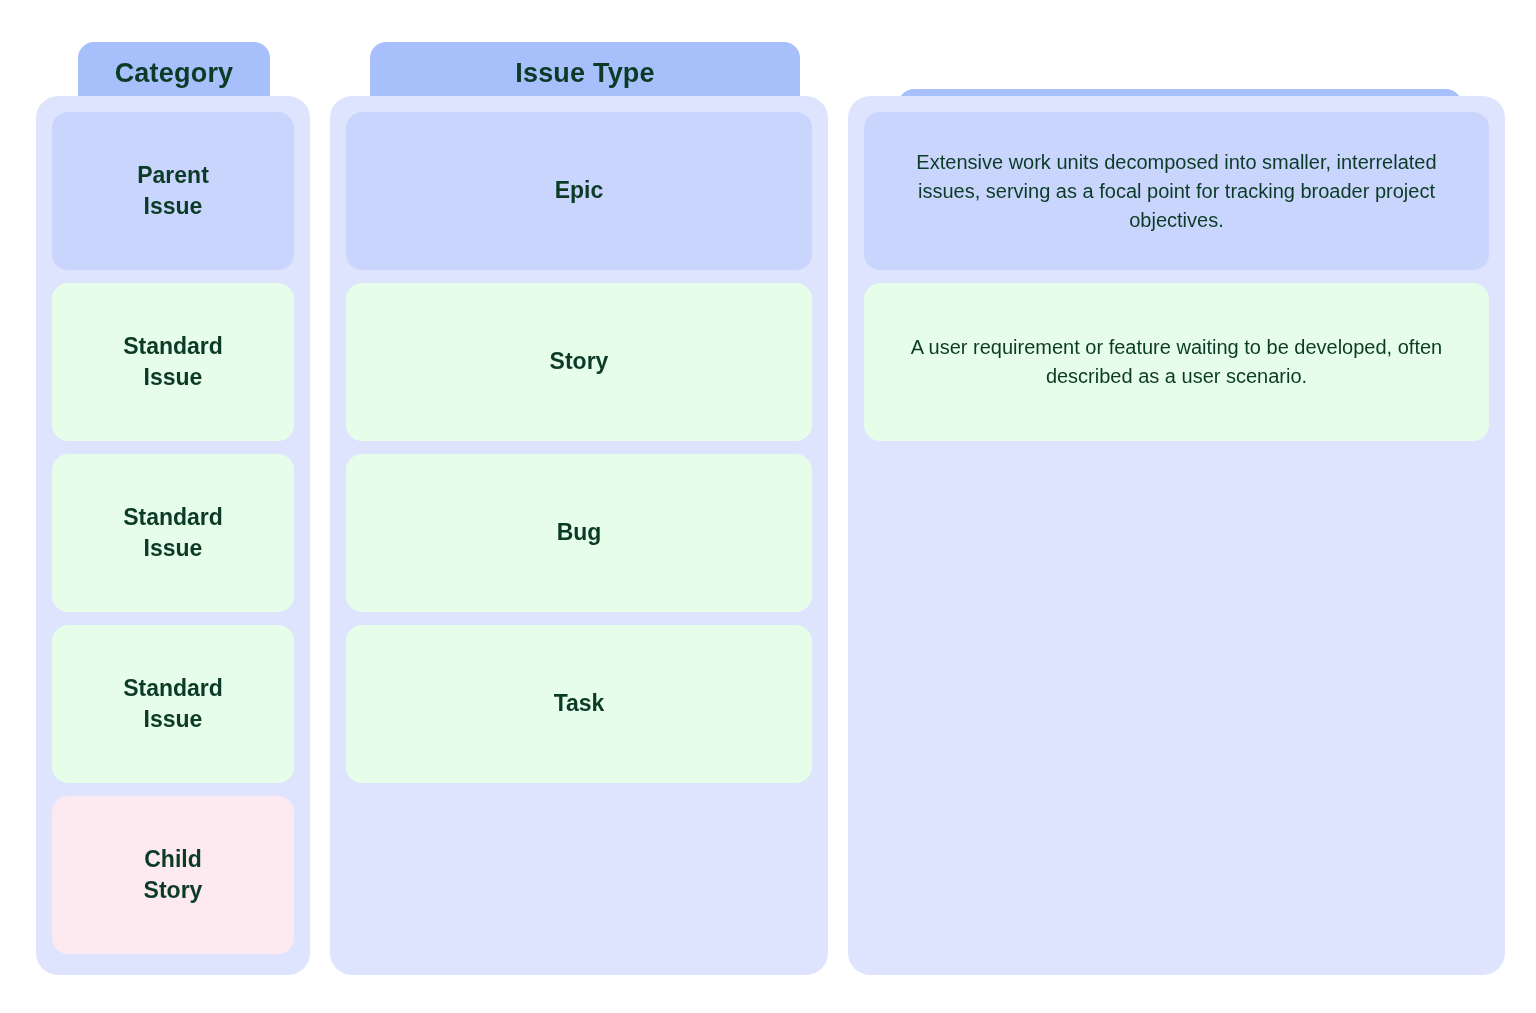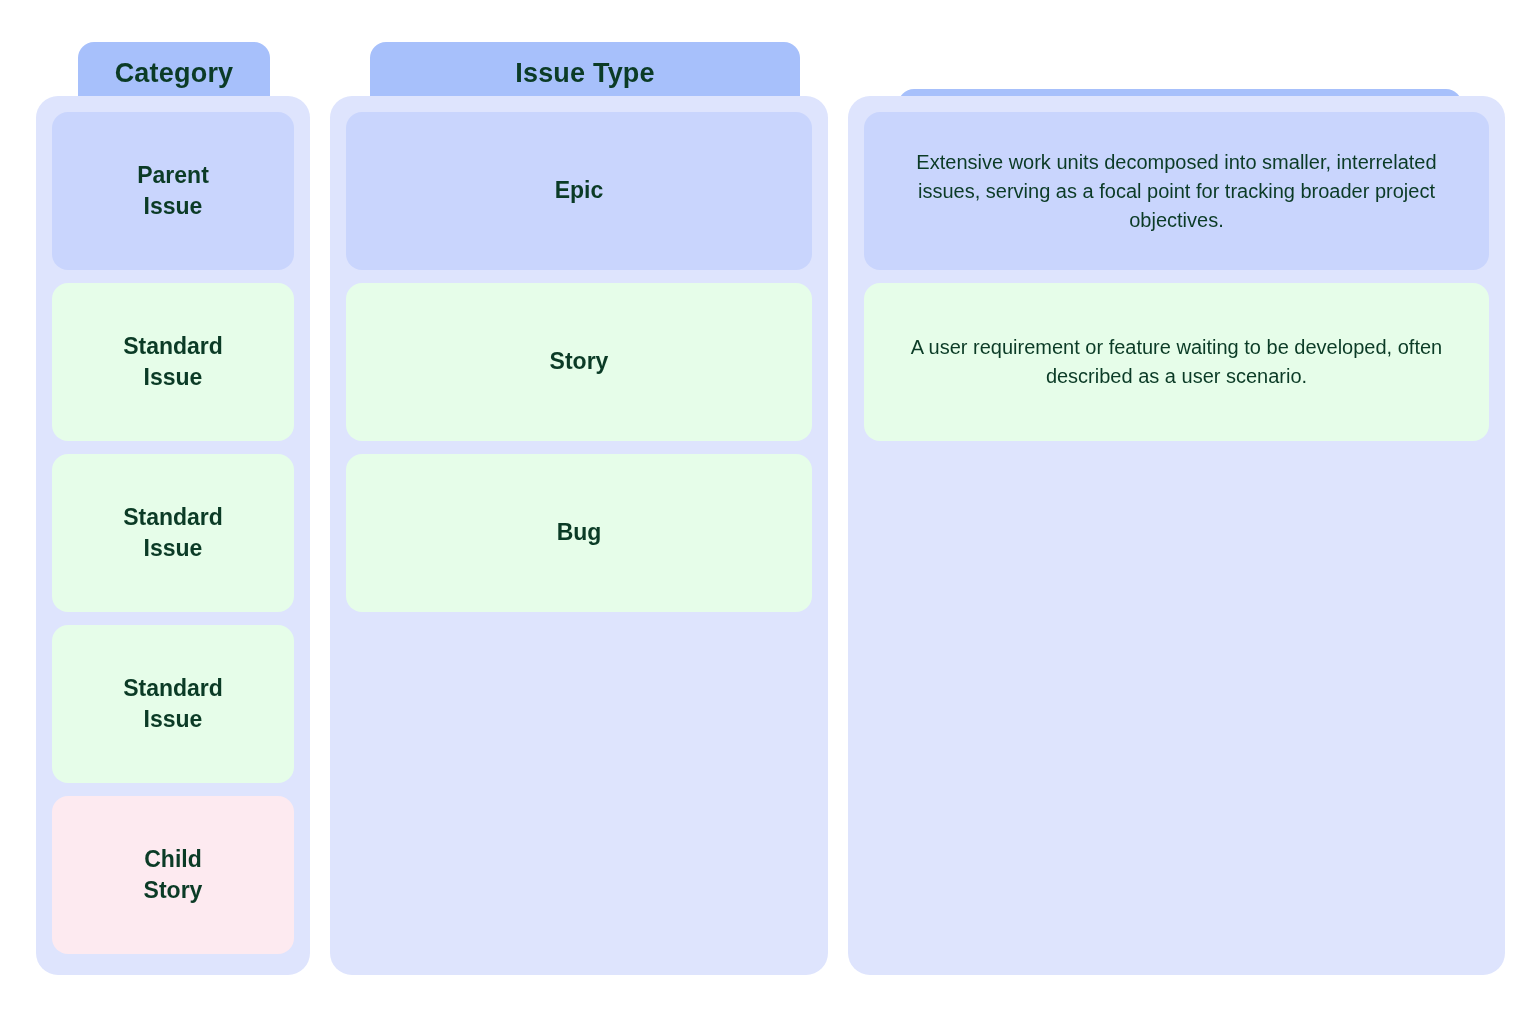--- a/index.html
+++ b/index.html
@@ -146,20 +146,23 @@
     <div class="col-body">
       <div class="cell strong tone-blue">
         <span class="ctext">Epic</span>
       </div>
       <div class="cell strong tone-green">
         <span class="ctext">Story</span>
       </div>
       <div class="cell strong tone-green">
         <span class="ctext">Bug</span>
       </div>
+      <div class="cell strong tone-green">
+        <span class="ctext">Task</span>
+      </div>
     </div>
   </div>
 
   <div class="column" id="col-description">
     <div class="col-header">
       <span class="htext">Description</span>
     </div>
     <div class="col-body">
       <div class="cell desc tone-blue">
         <span class="ctext">Extensive work units decomposed into smaller, interrelated issues, serving as a focal point for tracking broader project objectives.</span>

